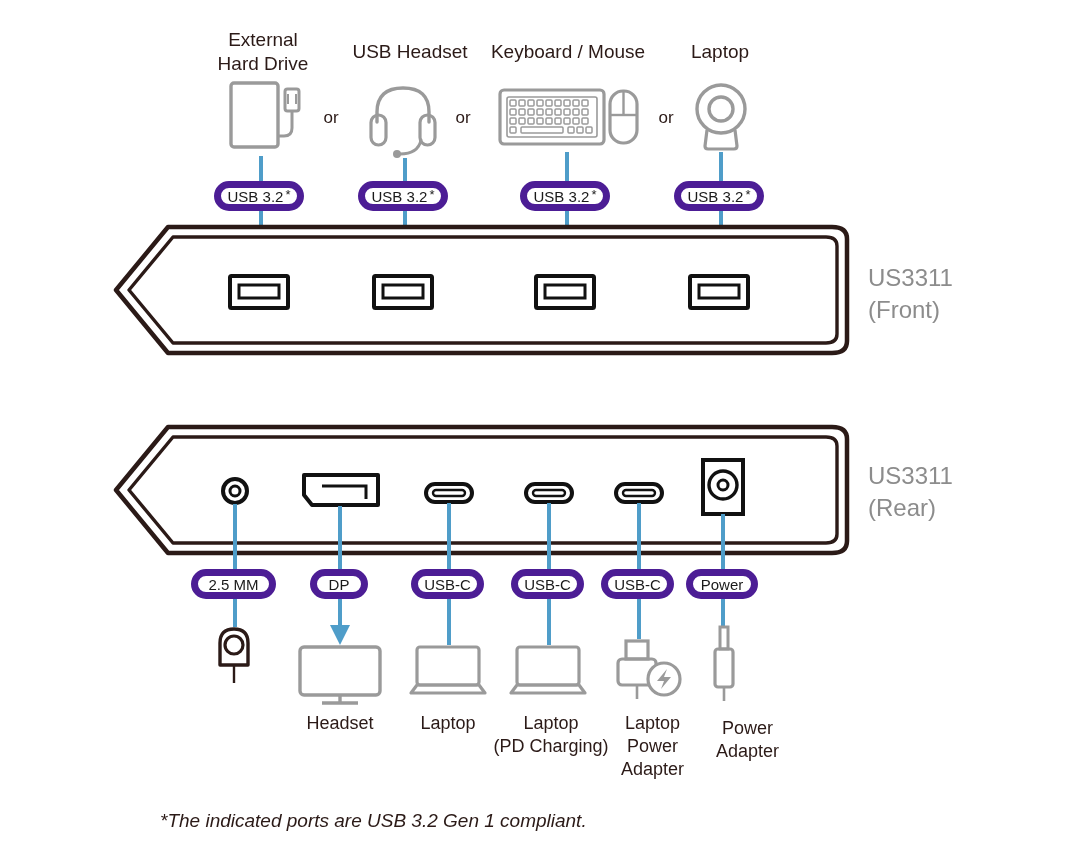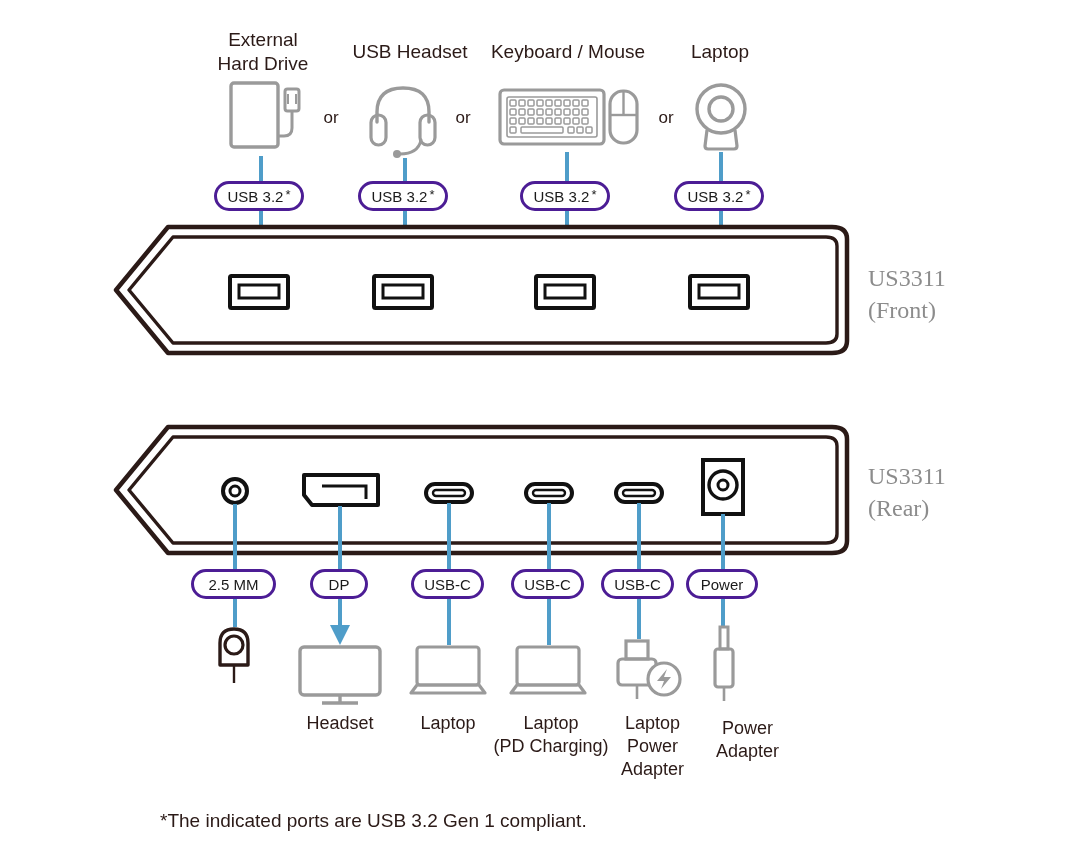--- a/index.html
+++ b/index.html
@@ -30,41 +30,42 @@
     color: #2b1a17;
     font-size: 17px;
     text-align: center;
     font-family: "Liberation Sans", sans-serif;
   }
   .panelname {
     color: #8c8c8c;
     font-size: 24px;
     line-height: 32px;
     white-space: pre-line;
-    font-family: Liberation Serif, serif;
+    font-family: Liberation Sans, sans-serif;
   }
   .bottomlabel {
     color: #2b1a17;
     font-size: 18px;
     line-height: 23px;
     text-align: center;
     white-space: pre-line;
     font-family: "Liberation Sans", sans-serif;
   }
   .footnote {
     color: #2b1a17;
     font-size: 19px;
     font-family: "Liberation Sans", sans-serif;
+    font-style: italic;
   }
 
   
   .badge {
     position: absolute;
     height: 30px;
-    border: 3px solid #4c1d95;
+    border: 7px solid #4c1d95;
     border-radius: 16px;
     background: #ffffff;
     color: #1a1a1a;
     font-size: 15px;
     display: flex;
     align-items: center;
     justify-content: center;
     box-sizing: border-box;
     white-space: nowrap;
     font-family: "Liberation Sans", sans-serif;

